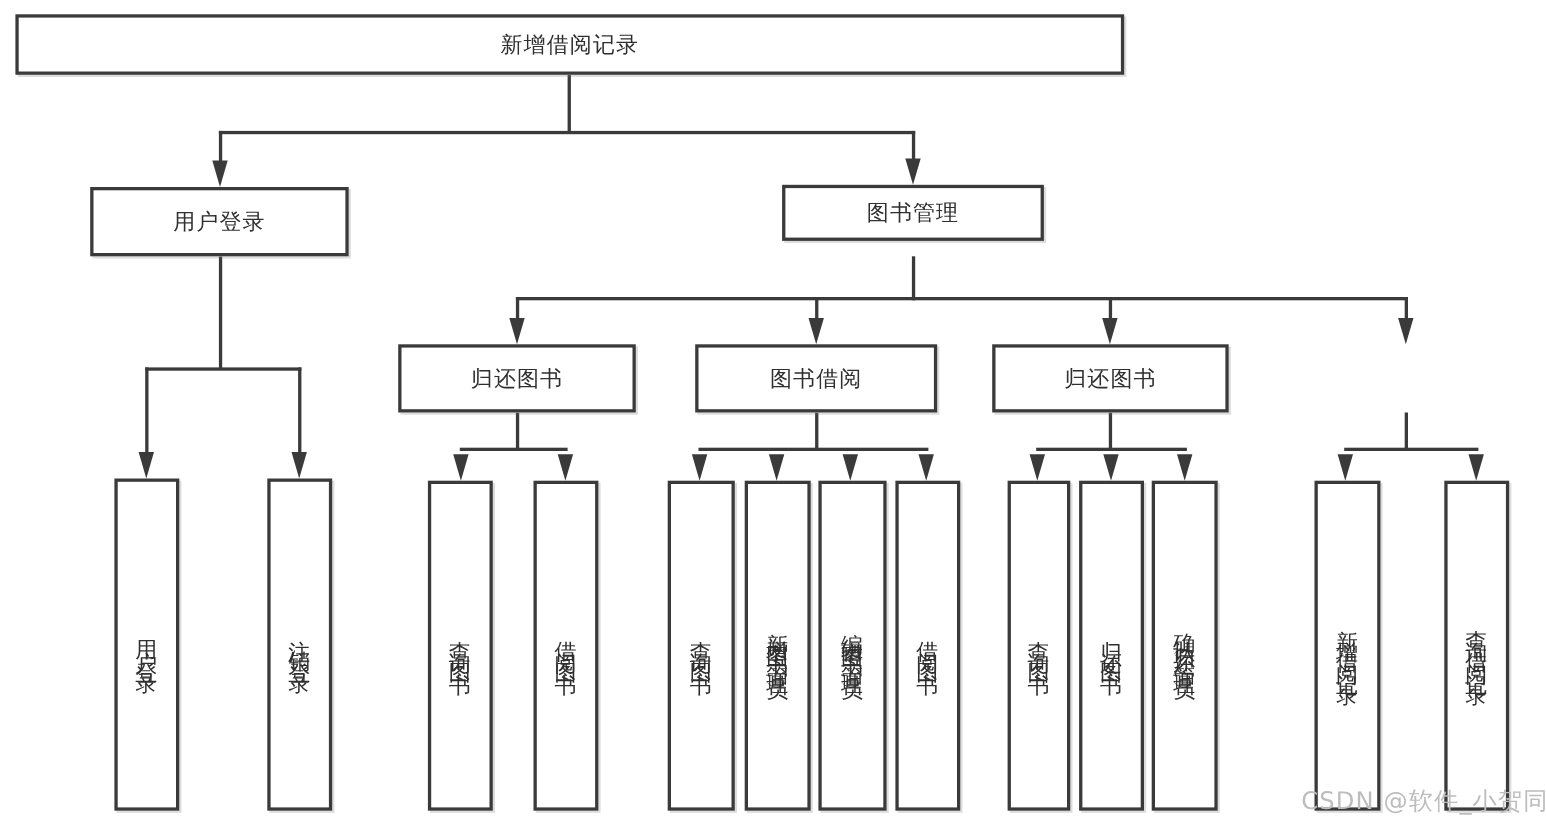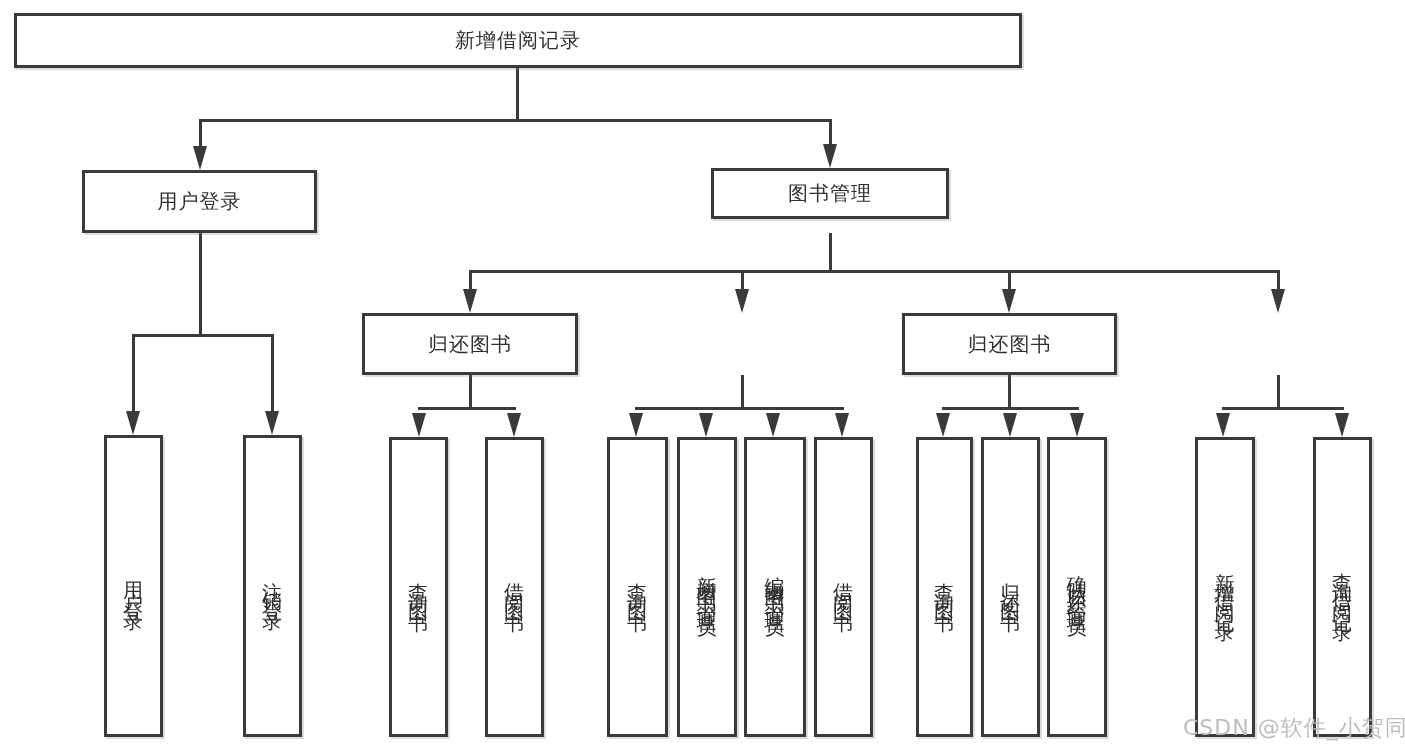--- a/index.html
+++ b/index.html
@@ -79,20 +79,23 @@
   <div class="box hbox" style="left:82px;top:170px;width:235px;height:63px">
     <span>用户登录</span>
   </div>
   <div class="box hbox" style="left:711px;top:168px;width:238px;height:51px">
     <span>图书管理</span>
   </div>
 
   <div class="box hbox" style="left:362px;top:313px;width:216px;height:62px">
     <span>归还图书</span>
   </div>
+  <div class="box hbox" style="left:632px;top:313px;width:220px;height:62px">
+    <span>图书借阅</span>
+  </div>
   <div class="box hbox" style="left:902px;top:313px;width:215px;height:62px">
     <span>归还图书</span>
   </div>
 
   <div class="box vbox" style="left:104px;top:435px;width:59px;height:302px">
     <span>用户登录</span>
   </div>
   <div class="box vbox" style="left:243px;top:435px;width:59px;height:302px">
     <span>注销登录</span>
   </div>

